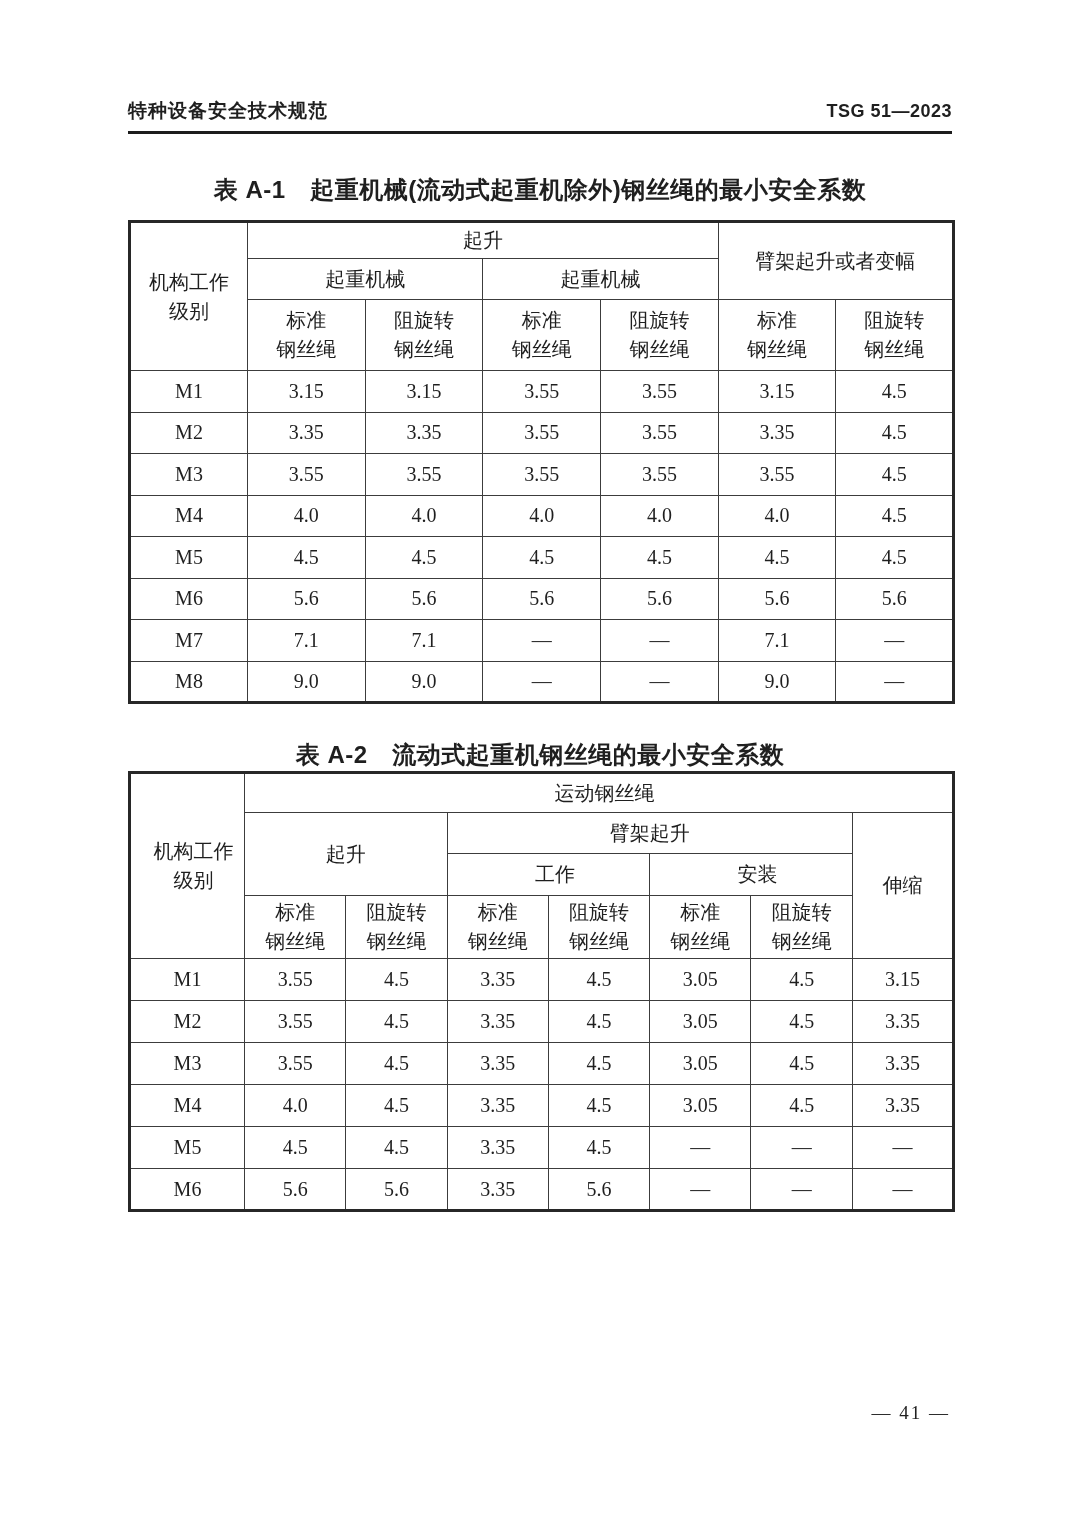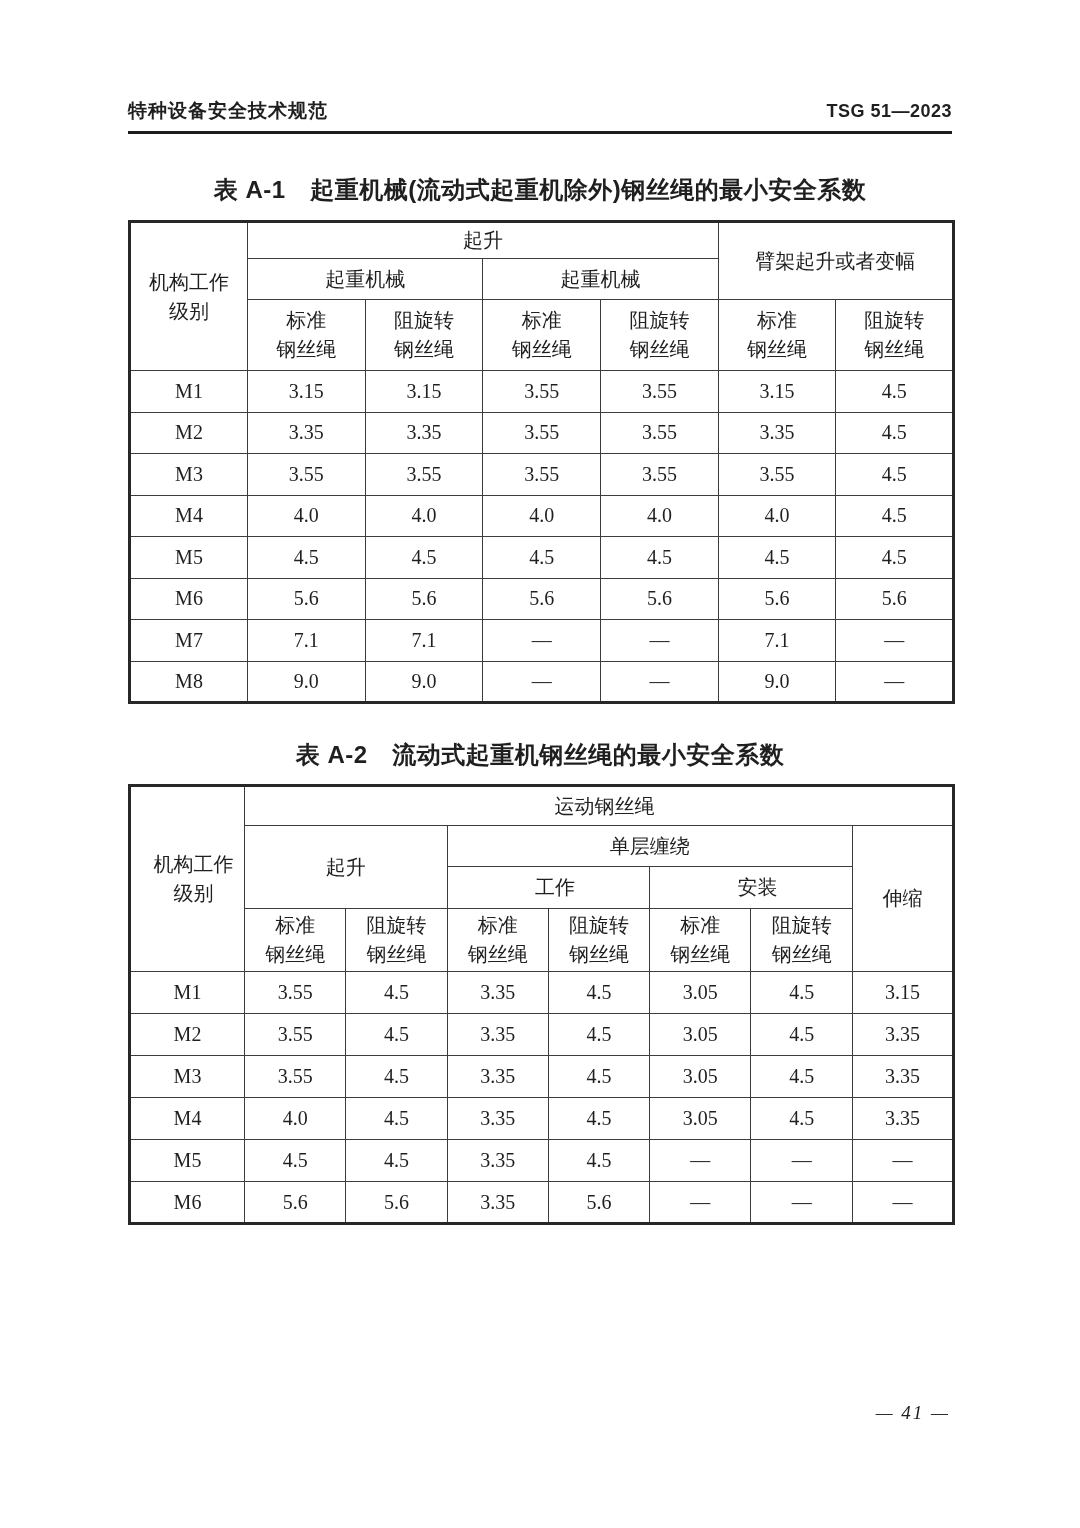--- a/index.html
+++ b/index.html
@@ -41,21 +41,21 @@
     background: #1c1c1c;
   }
   .tbl-title {
     text-align: center;
     font-family: "Liberation Sans", "DejaVu Sans", sans-serif;
     font-weight: 700;
     font-size: 24px;
     letter-spacing: 0.5px;
   }
   .title-a1 { margin-top: 40px; margin-bottom: 14px; }
-  .title-a2 { margin-top: 35px; margin-bottom: 13px; }
+  .title-a2 { margin-top: 35px; }
   table {
     border-collapse: collapse;
     table-layout: fixed;
     width: 824px;
     border: 3px solid #272727;
   }
   th, td {
     border: 1.6px solid #3c3c3c;
     text-align: center;
     vertical-align: middle;
@@ -75,21 +75,20 @@
   .t2 thead tr.h2 th { height: 41px; }
   .t2 thead tr.h3 th { height: 42px; padding-left: 15px; }
   .t2 thead tr.h4 th { height: 63px; }
   .t2 tbody td { height: 42px; }
   .doc-footer {
     position: absolute;
     top: 1402px;
     right: 130px;
     font-size: 19px;
     letter-spacing: 2px;
-    font-style: italic;
   }
 </style>
 </head>
 <body>
 
 <div class="page">
   <div class="content">
 
     <header class="doc-header">
       <span class="hdr-left">特种设备安全技术规范</span>
@@ -225,21 +224,21 @@
         <col style="width:101.2px">
       </colgroup>
       <thead>
         <tr class="h1">
           <th rowspan="4">机构工作
 级别</th>
           <th colspan="7">运动钢丝绳</th>
         </tr>
         <tr class="h2">
           <th colspan="2" rowspan="2">起升</th>
-          <th colspan="4">单层缠绕</th>
+          <th colspan="4">臂架起升</th>
           <th rowspan="3">伸缩</th>
         </tr>
         <tr class="h3">
           <th colspan="2">工作</th>
           <th colspan="2">安装</th>
         </tr>
         <tr class="h4">
           <th>标准
 钢丝绳</th>
           <th>阻旋转

